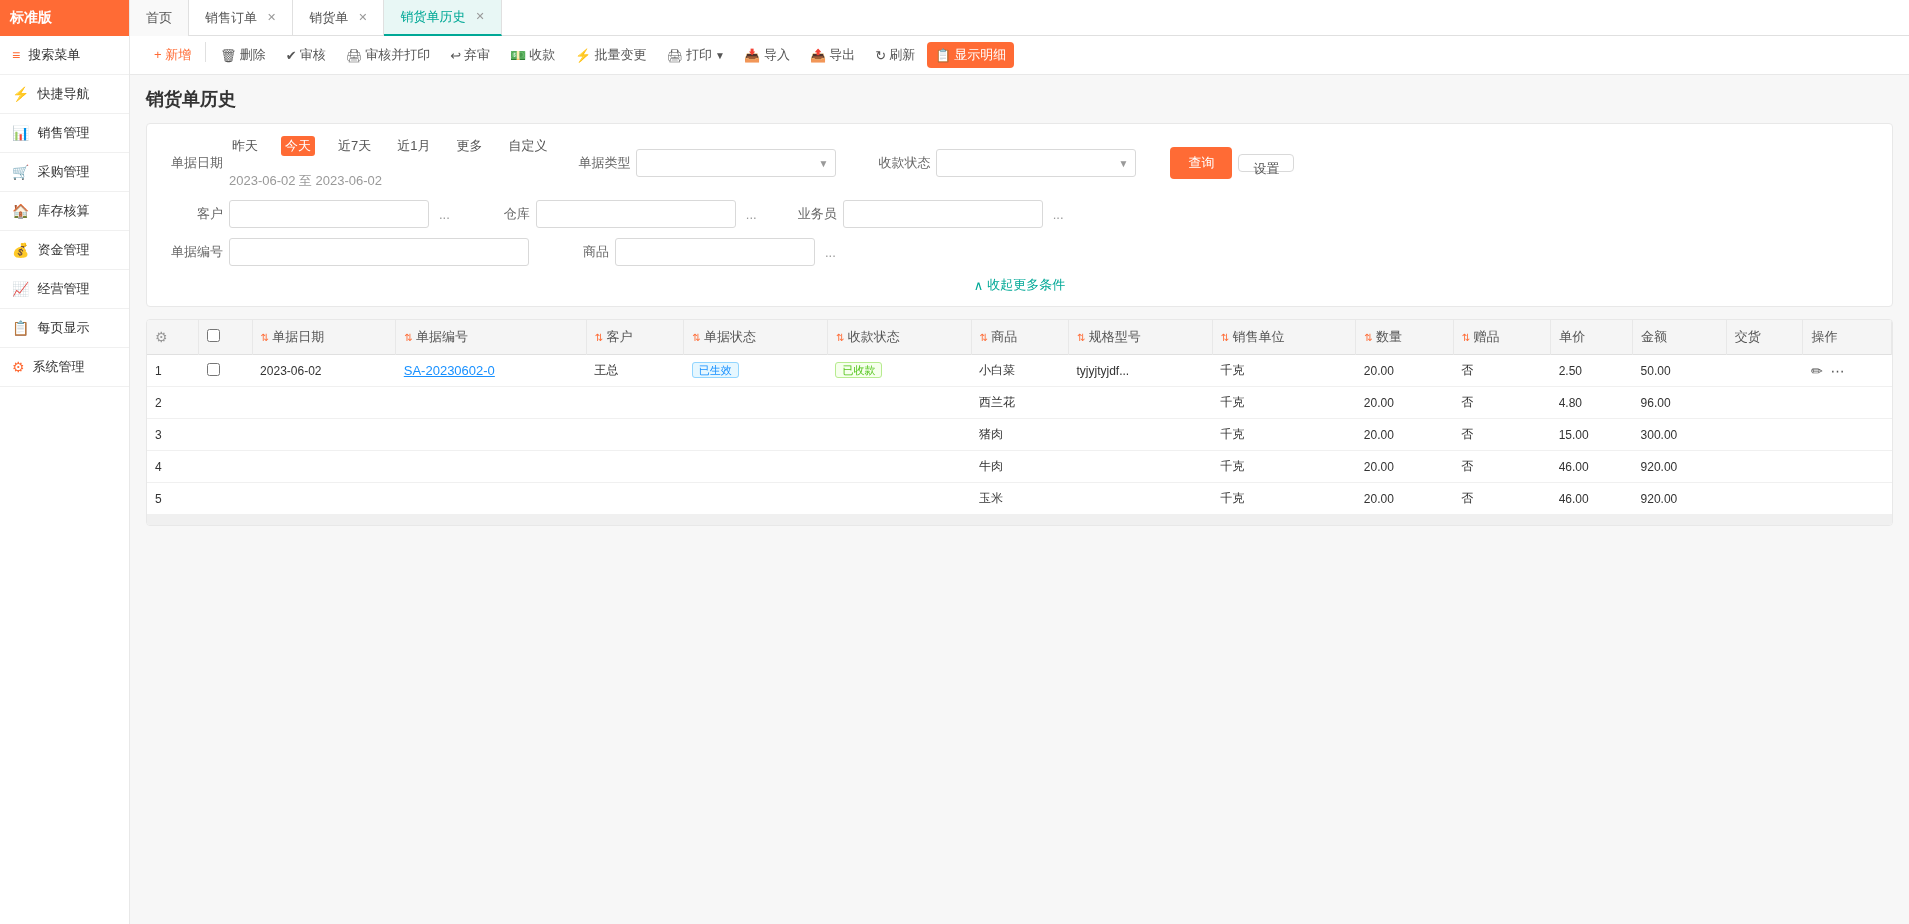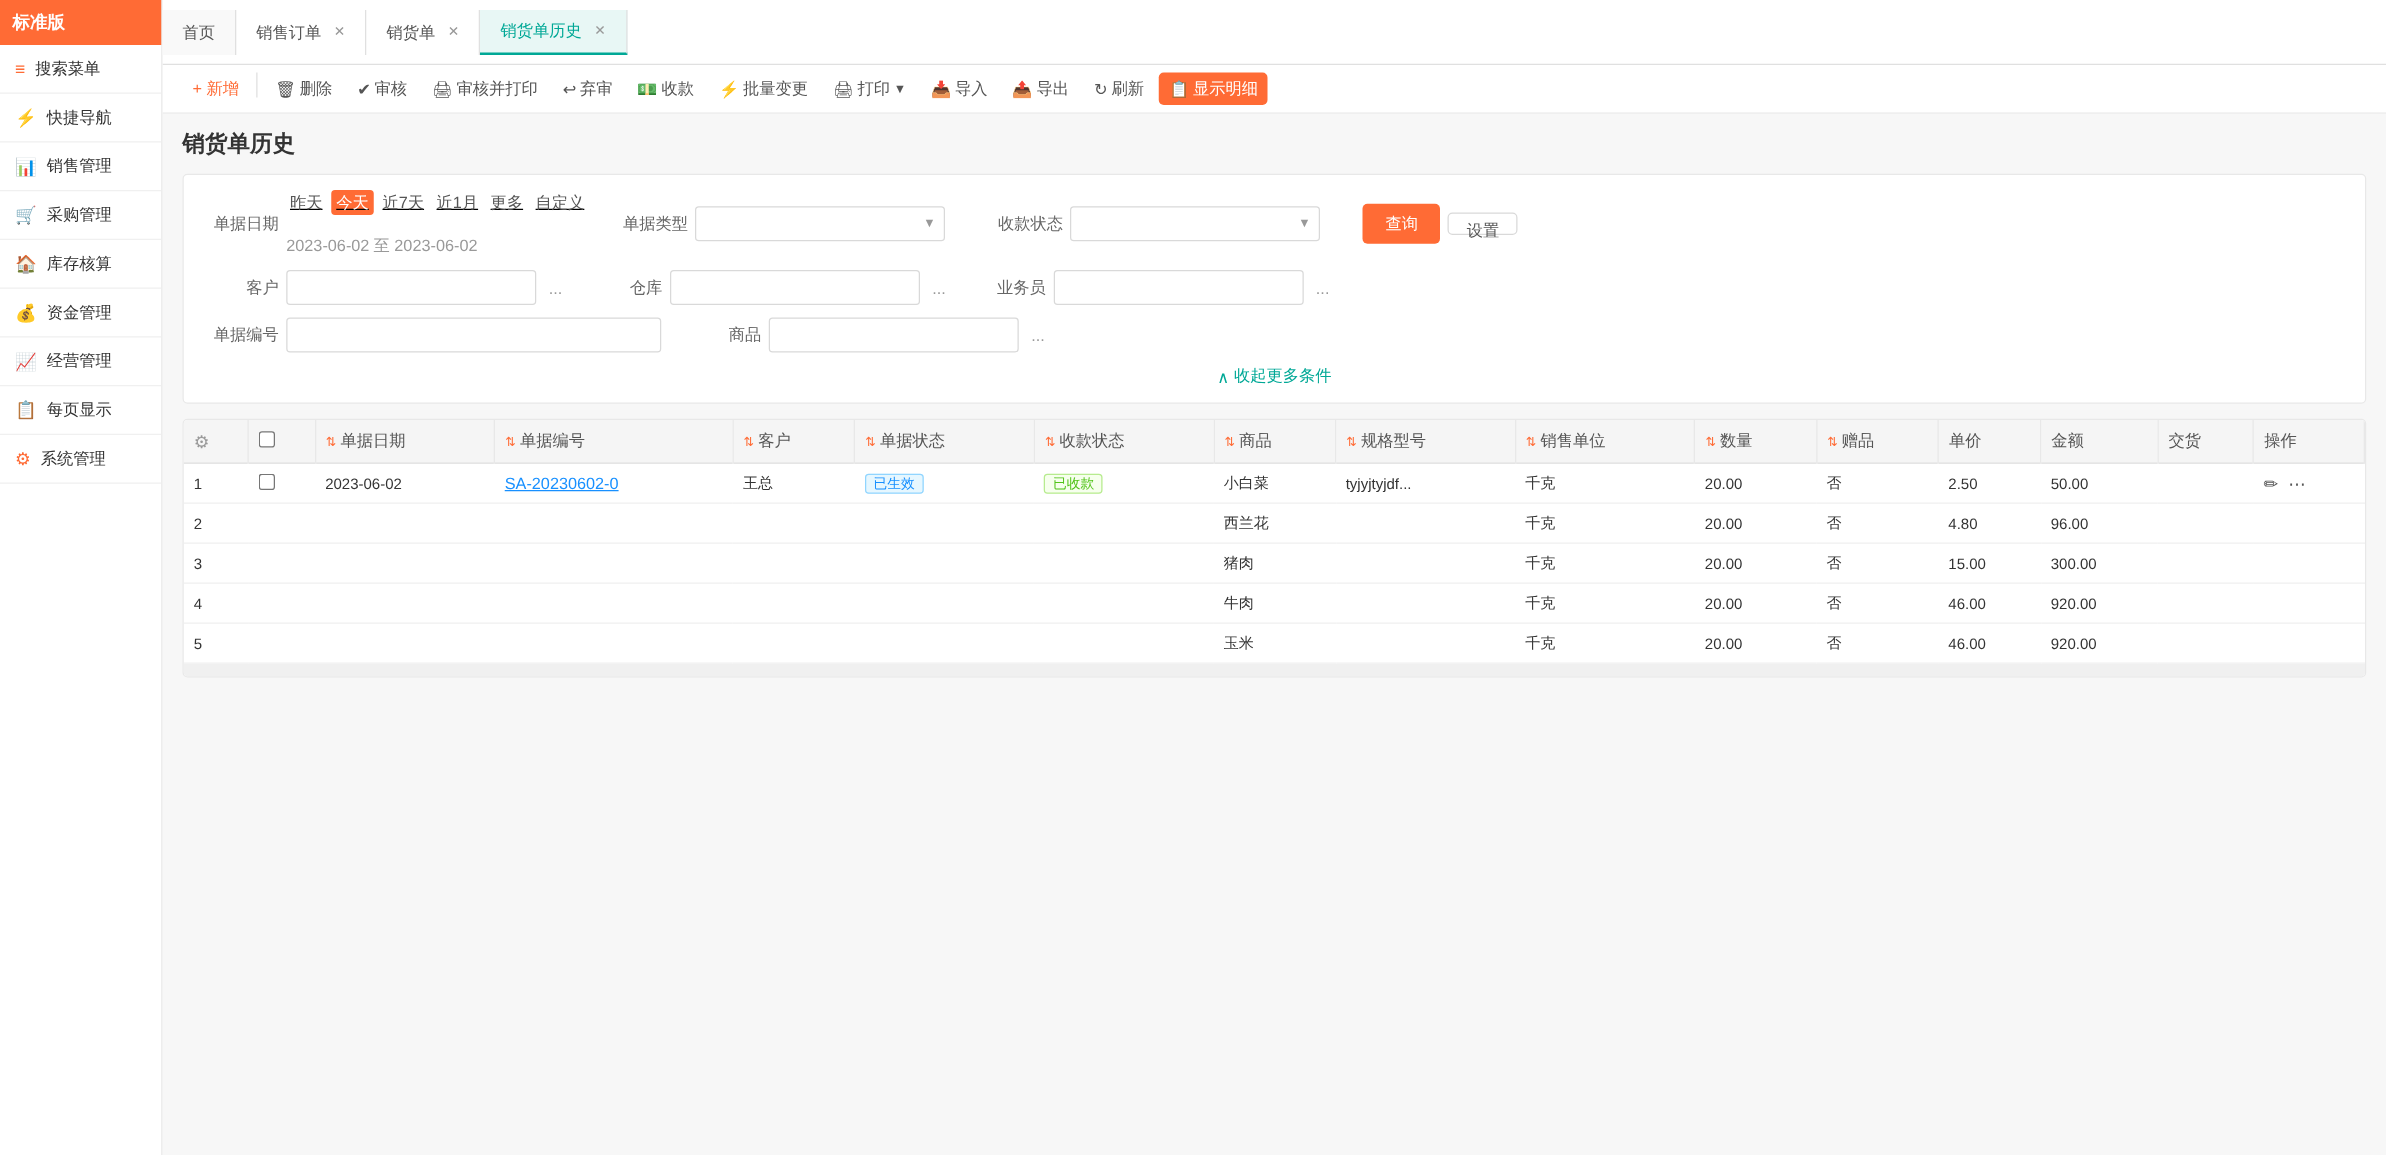--- a/index.html
+++ b/index.html
@@ -42,21 +42,21 @@
       flex-direction: column;
       overflow: hidden;
     }
 
     
     .tab-bar {
       background: #fff;
       border-bottom: 1px solid #e0e0e0;
       display: flex;
       align-items: center;
-      height: 52px;
+      height: 36px;
       padding: 0;
     }
     .tab {
       padding: 0 16px;
       height: 36px;
       display: flex;
       align-items: center;
       gap: 6px;
       cursor: pointer;
       color: #555;
@@ -133,23 +133,22 @@
       min-width: 280px;
     }
     .filter-label {
       color: #666;
       white-space: nowrap;
       min-width: 60px;
       text-align: right;
     }
     .date-shortcuts {
       display: flex;
-      gap: 4px;
-      align-items: center;
-      text-decoration: underline;
+      gap: 20px;
+      align-items: center;
     }
     .date-shortcut {
       color: #555;
       cursor: pointer;
       padding: 1px 3px;
     }
     .date-shortcut.active {
       background: #ff6b35;
       color: #fff;
       border-radius: 3px;

